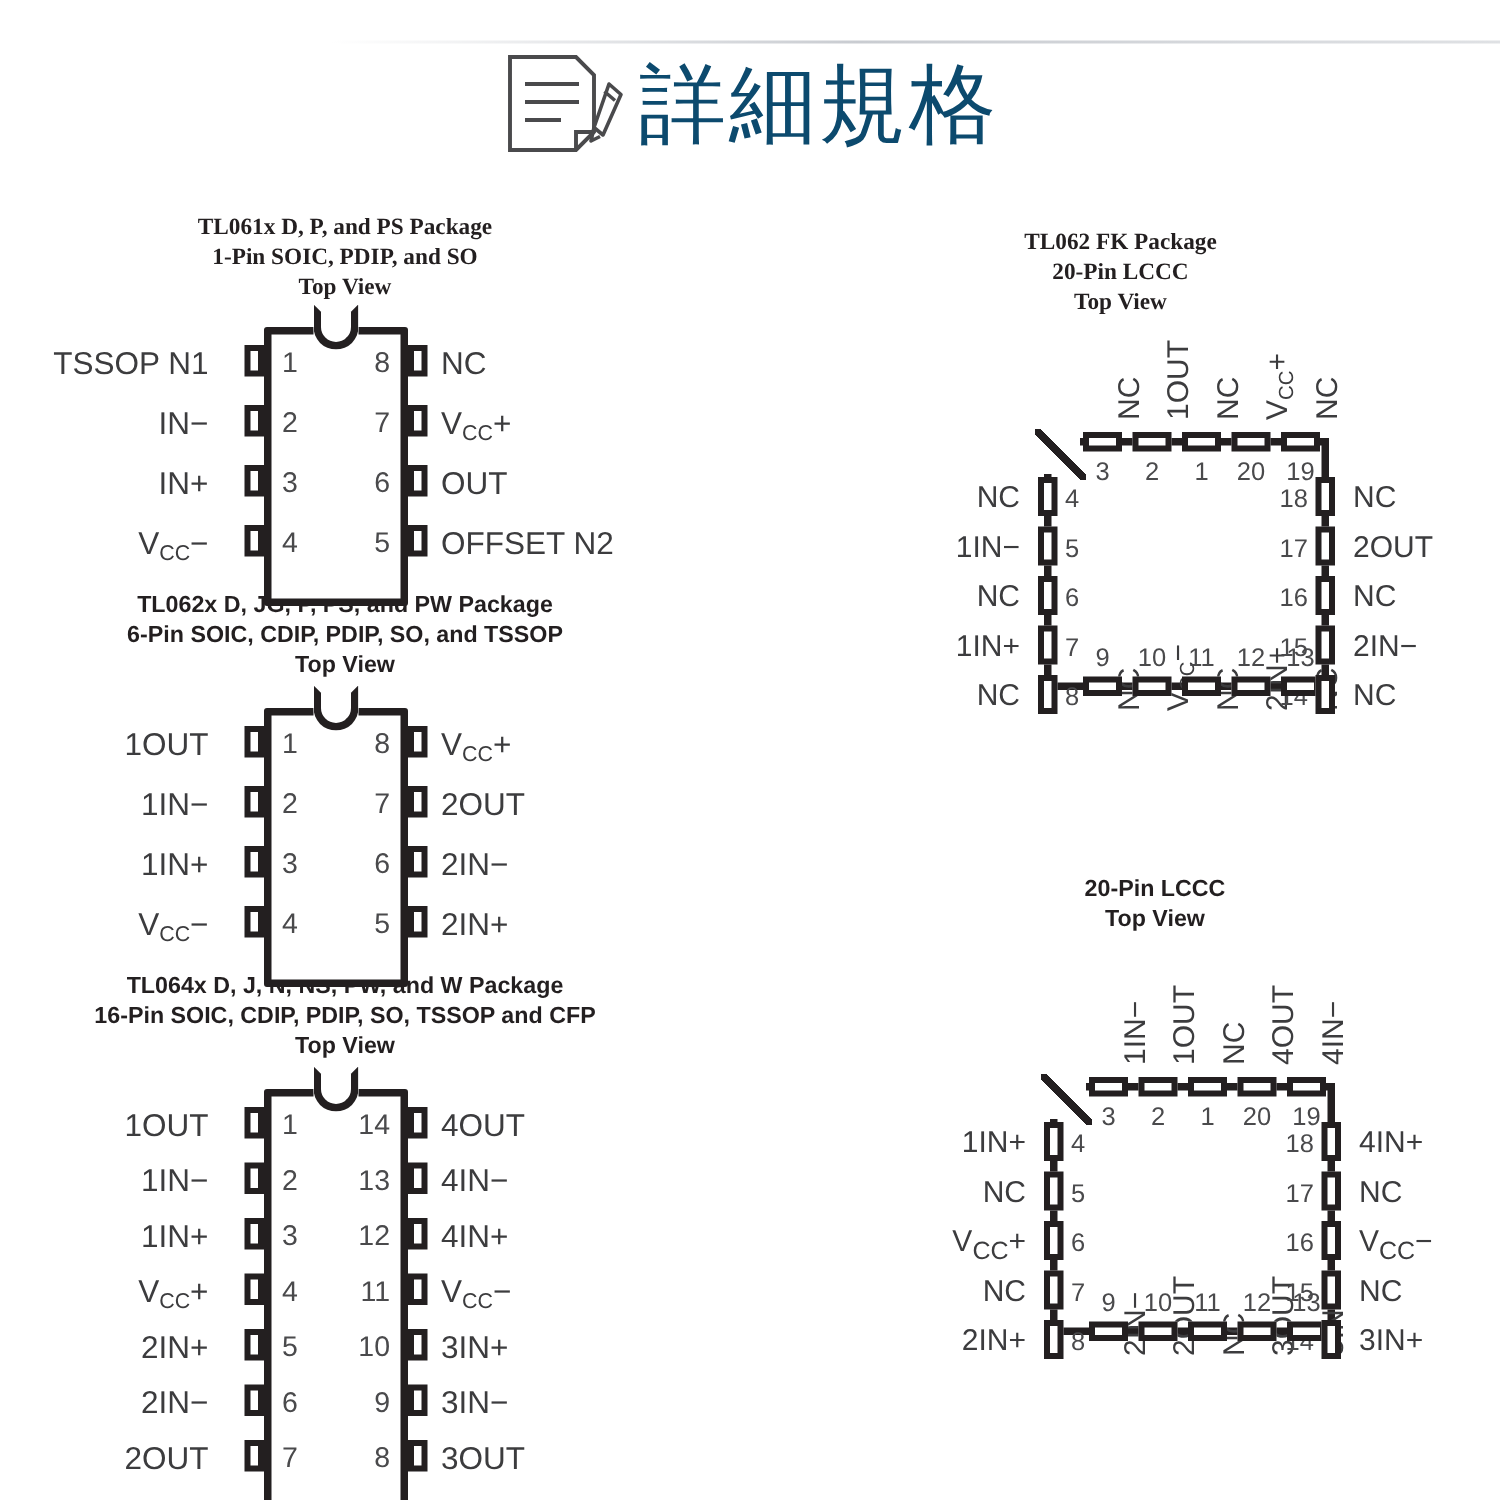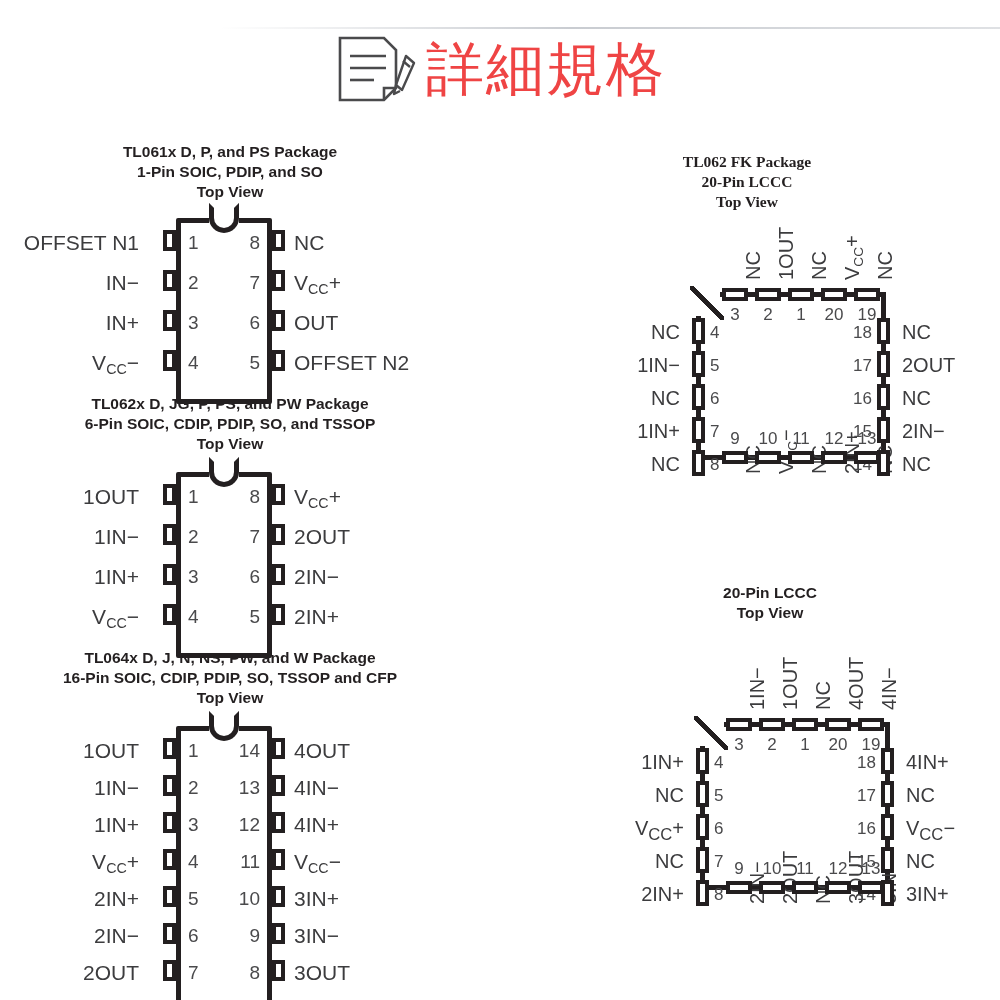--- a/index.html
+++ b/index.html
@@ -21,21 +21,21 @@
     background: linear-gradient(to right, rgba(255,255,255,0), #c9ccd1 45%, #dfe1e4 100%);
   }
   .header {
     position: absolute; left: 0; top: 34px; width: 1000px;
     display: flex; align-items: center; justify-content: center;
     gap: 6px;
   }
   .doc-pen-icon { width: 86px; height: 70px; display: block; }
   .header-title {
     font-size: 58px; line-height: 1;
-    color: #ef4444; letter-spacing: 2px;
+    color: #0c4a6e; letter-spacing: 2px;
     font-family: "DejaVu Sans", sans-serif;
     white-space: nowrap;
   }
 
   
   .pkg { position: absolute; }
   .pkg-caption {
     text-align: center;
     font-weight: bold;
     font-size: 15.5px;
@@ -167,21 +167,21 @@
       <g stroke="#4a4a4c" stroke-width="2.4" fill="none" stroke-linejoin="round">
         <path d="M72 22 L80 29 L68 56 L62 51 Z"></path>
         <path d="M62 51 L60 60 L66 57"></path>
         <line x1="69" y1="27" x2="76" y2="33"></line>
       </g>
     </svg>
     <div class="header-title">詳細規格</div>
   </div>
 
   <div id="pkg-layer">
-      <div class="pkg" style="left: 0px; top: 142px; width: 460px;">
+      <div class="pkg" style="left: 0px; top: 142px; width: 460px; font-family: Liberation Serif, serif;">
         <div class="pkg-caption">
           <div>TL061x D, P, and PS Package</div>
           <div>1-Pin SOIC, PDIP, and SO</div>
           <div>Top View</div>
         </div>
       </div>
       <div class="pkg" style="left: 0px; top: 394px; width: 460px;">
         <div class="pkg-caption">
           <div>TL062x D, JG, P, PS, and PW Package</div>
           <div>6-Pin SOIC, CDIP, PDIP, SO, and TSSOP</div>
@@ -212,21 +212,21 @@
 
   <div class="watermark"></div>
 <div>
       <div class="dip-body" style="left: 176px; top: 218px; width: 96px; height: 186px;"></div>
       <div class="dip-notch-mask" style="left: 209px; top: 217px; width: 30px; height: 7px;"></div>
       <div class="dip-notch" style="left: 209px; top: 203px; width: 30px; height: 30px;"></div>
       <div class="pin-tab" style="left: 163px; top: 230px;"></div>
       <div class="pin-tab" style="left: 272px; top: 230px;"></div>
       <div class="pin-num l" style="left: 188px; top: 232px;">1</div>
       <div class="pin-num r" style="left: 220px; width: 40px; top: 232px;">8</div>
-      <div class="pin-label l" style="left: 0px; width: 139px; top: 232px;">OFFSET N1</div>
+      <div class="pin-label l" style="left: 0px; width: 139px; top: 232px;">TSSOP N1</div>
       <div class="pin-label r" style="left: 294px; top: 232px;">NC</div>
       <div class="pin-tab" style="left: 163px; top: 270px;"></div>
       <div class="pin-tab" style="left: 272px; top: 270px;"></div>
       <div class="pin-num l" style="left: 188px; top: 272px;">2</div>
       <div class="pin-num r" style="left: 220px; width: 40px; top: 272px;">7</div>
       <div class="pin-label l" style="left: 0px; width: 139px; top: 272px;">IN−</div>
       <div class="pin-label r" style="left: 294px; top: 272px;">V<sub>CC</sub>+</div>
       <div class="pin-tab" style="left: 163px; top: 310px;"></div>
       <div class="pin-tab" style="left: 272px; top: 310px;"></div>
       <div class="pin-num l" style="left: 188px; top: 312px;">3</div>

